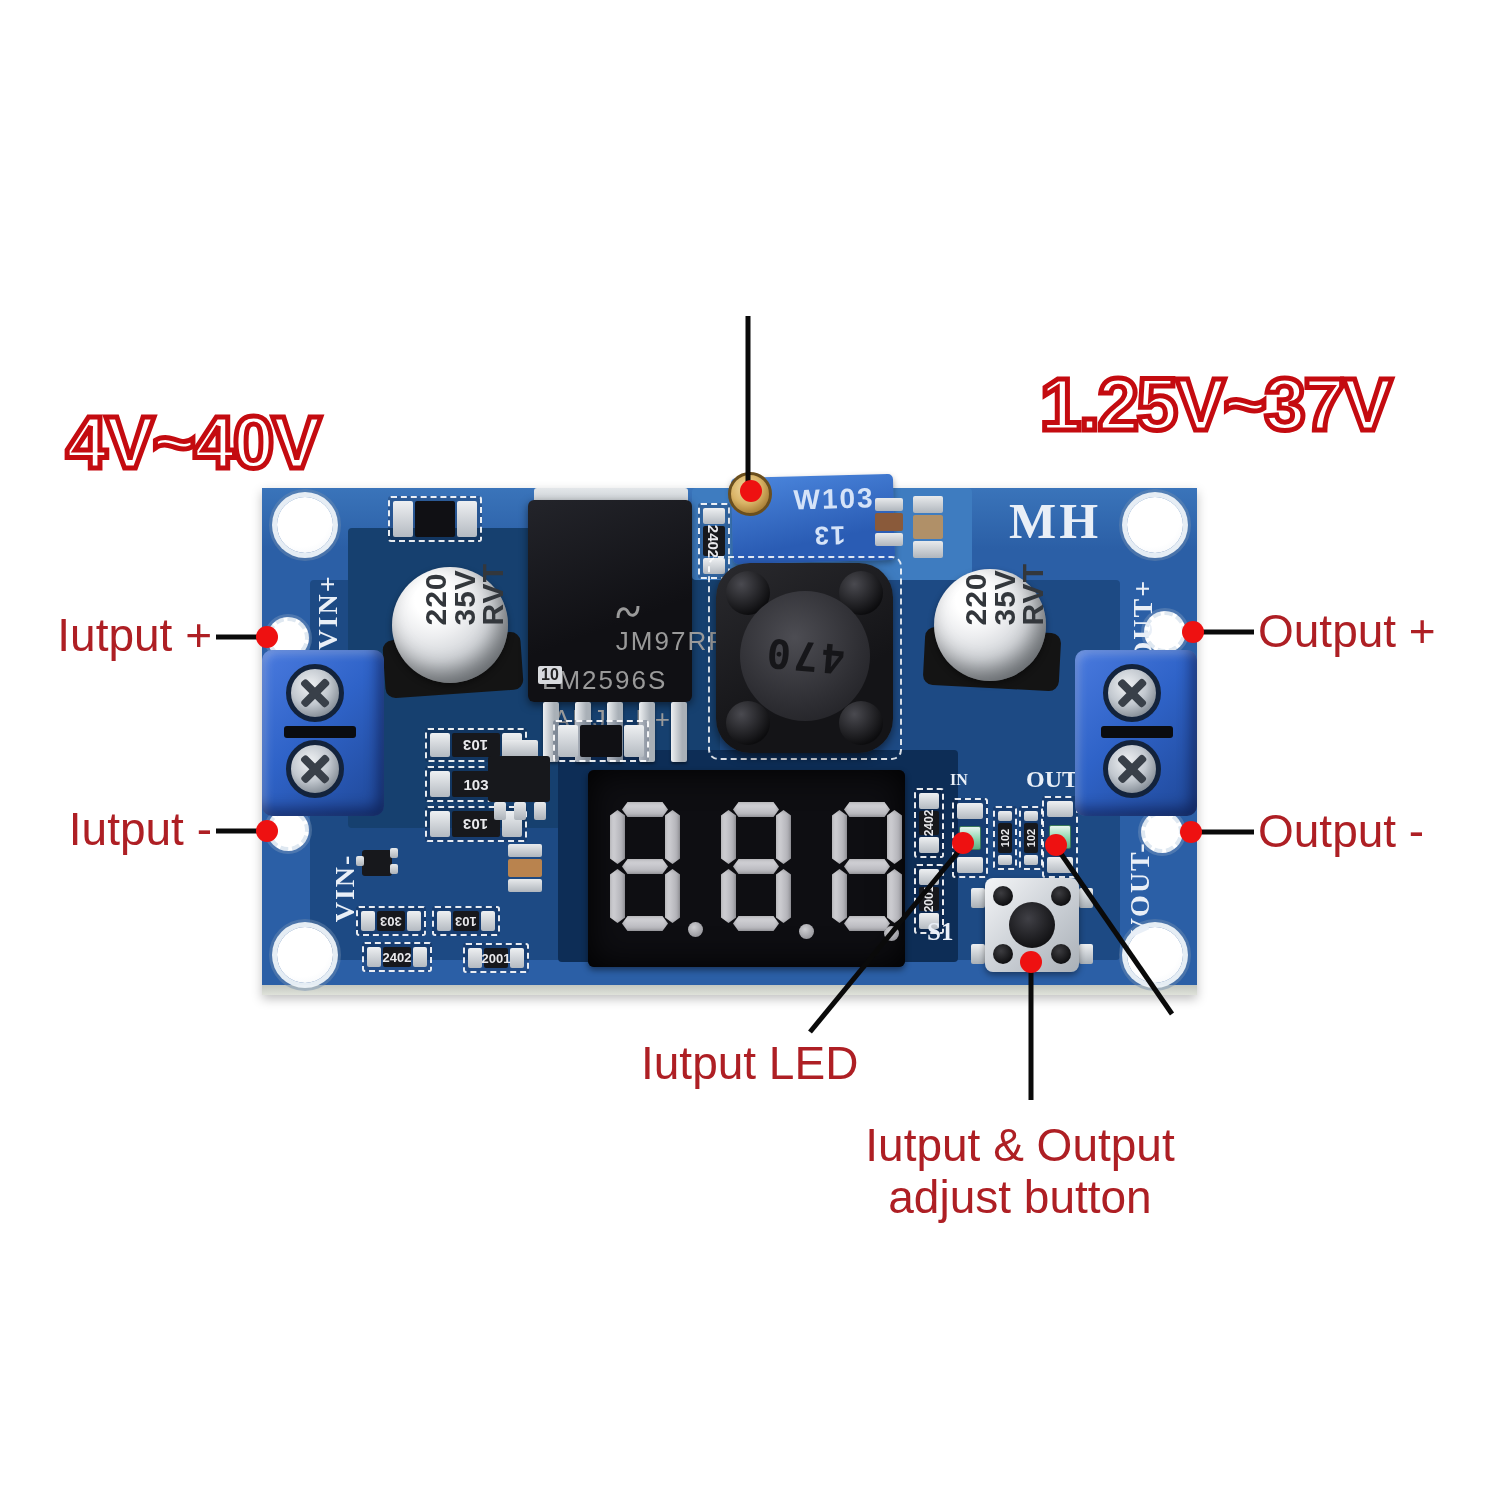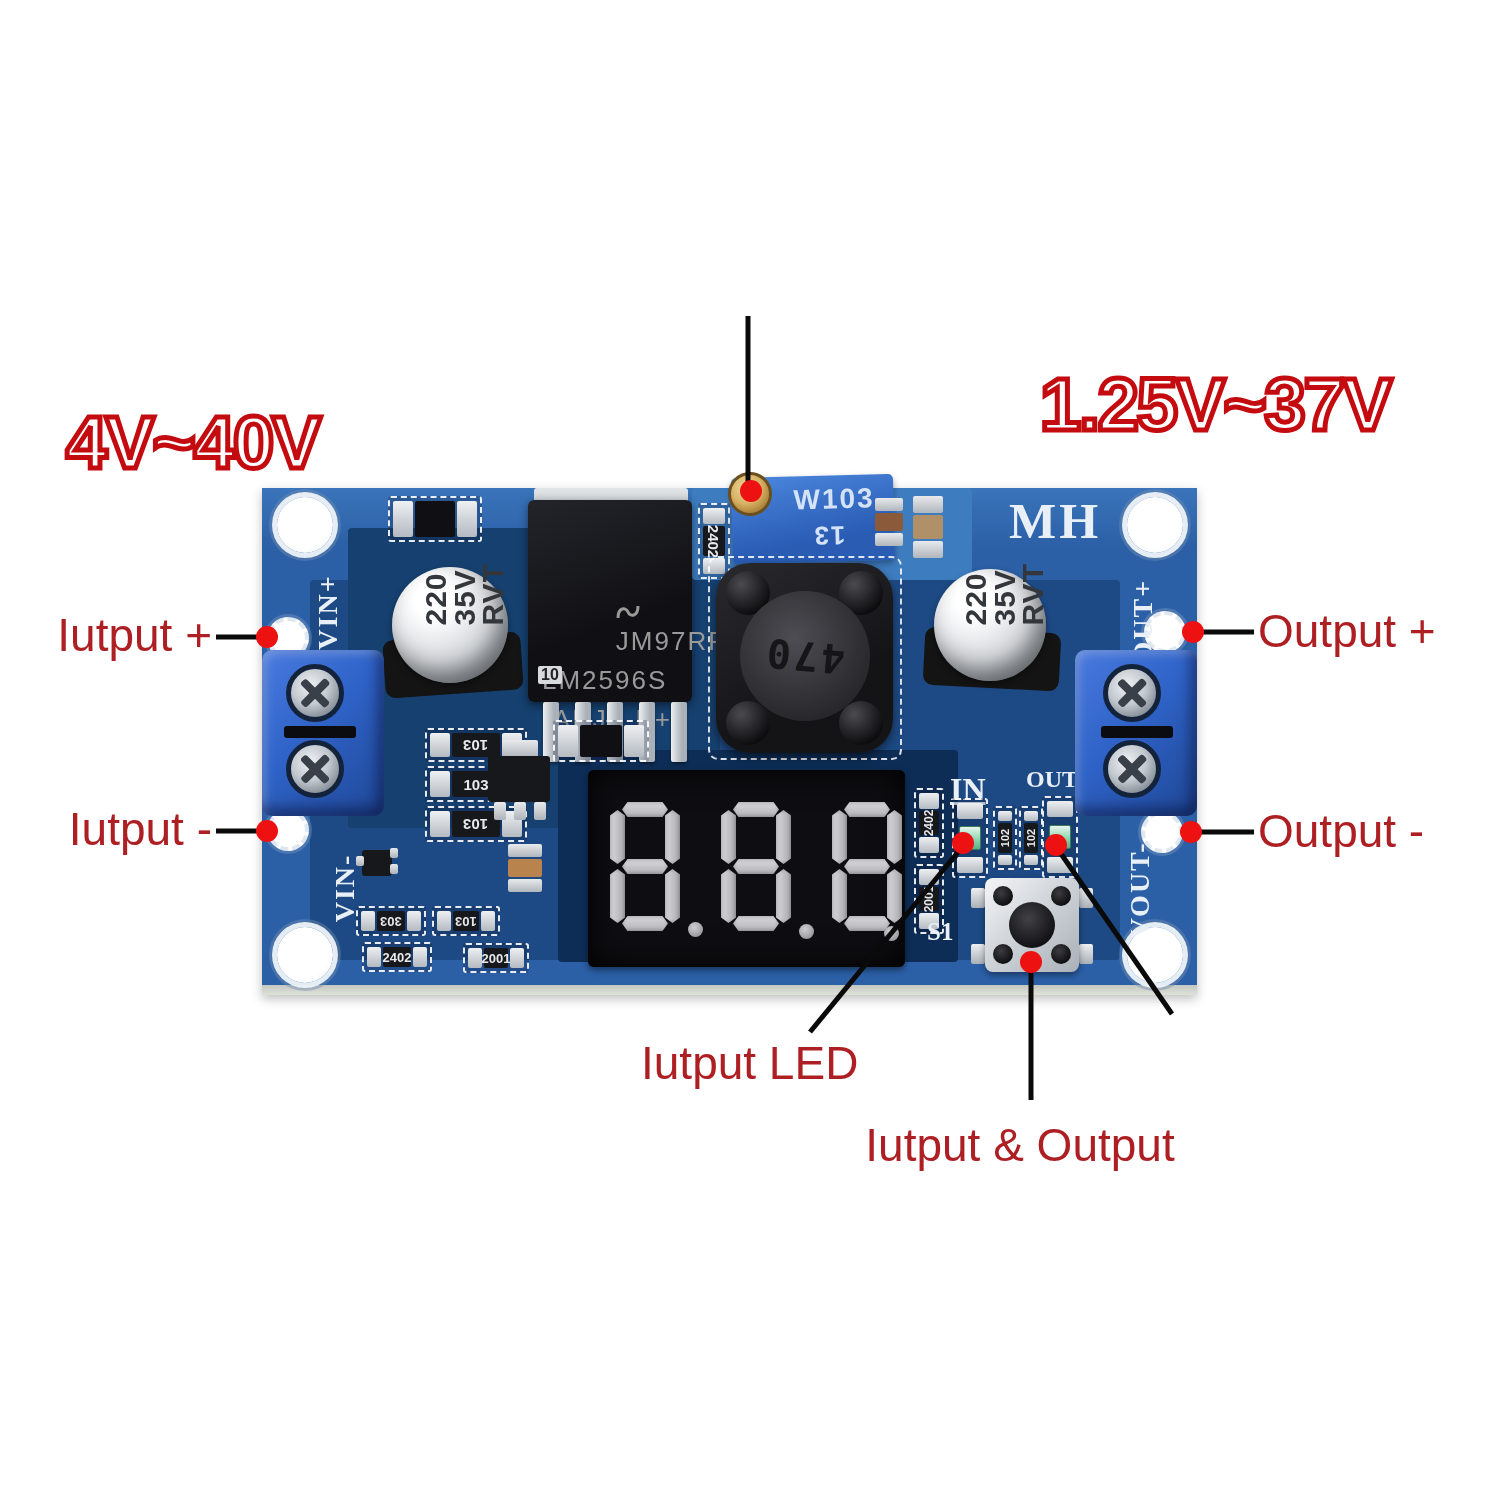--- a/index.html
+++ b/index.html
@@ -355,21 +355,21 @@
         <i class="rpad"></i>
     </div>
     <div class="res v" style="left:652px;top:376px;width:30px;height:70px;">
       <i class="rpad"></i>
         <b class="rbody" style="font-size:12px;">
           <span class="rotm90">2001</span>
         </b>
         <i class="rpad"></i>
     </div>
 
-    <div class="silk" style="left:688px;top:283px;font-size:32px;text-decoration:underline;">IN</div>
+    <div class="silk" style="left:688px;top:283px;font-size:16px;">IN</div>
     <div class="silk" style="left:764px;top:278px;font-size:24px;">OUT</div>
     <div class="res v" style="left:690px;top:310px;width:36px;height:80px;">
       <i class="rpad"></i>
         <b class="rbody" style="background:transparent;">
           <span class="ledchip" style="position:static;width:22px;height:24px;"></span>
         </b>
         <i class="rpad"></i>
     </div>
     <div class="res v" style="left:780px;top:308px;width:36px;height:82px;">
       <i class="rpad"></i>
@@ -444,14 +444,15 @@
 
   <div class="range" style="left:66px;top:376px;margin-top:24px;">4V~40V</div>
   <div class="range" style="left:1040px;top:362px;text-align:right;">1.25V~37V</div>
   <div class="ann right" style="left:12px;top:610px;width:200px;">Iutput +</div>
   <div class="ann right" style="left:12px;top:804px;width:200px;">Iutput -</div>
   <div class="ann" style="left:1258px;top:606px;">Output +</div>
   <div class="ann" style="left:1258px;top:806px;">Output -</div>
   <div class="ann" style="left:622px;top:1038px;margin-left:19px;">Iutput LED</div>
   <div class="ann center" style="left:820px;top:1120px;width:400px;z-index:50;">
     <span>Iutput &amp; Output</span><br>
+    <span>adjust button</span>
   </div>
 </div>
 
 </body></html>

